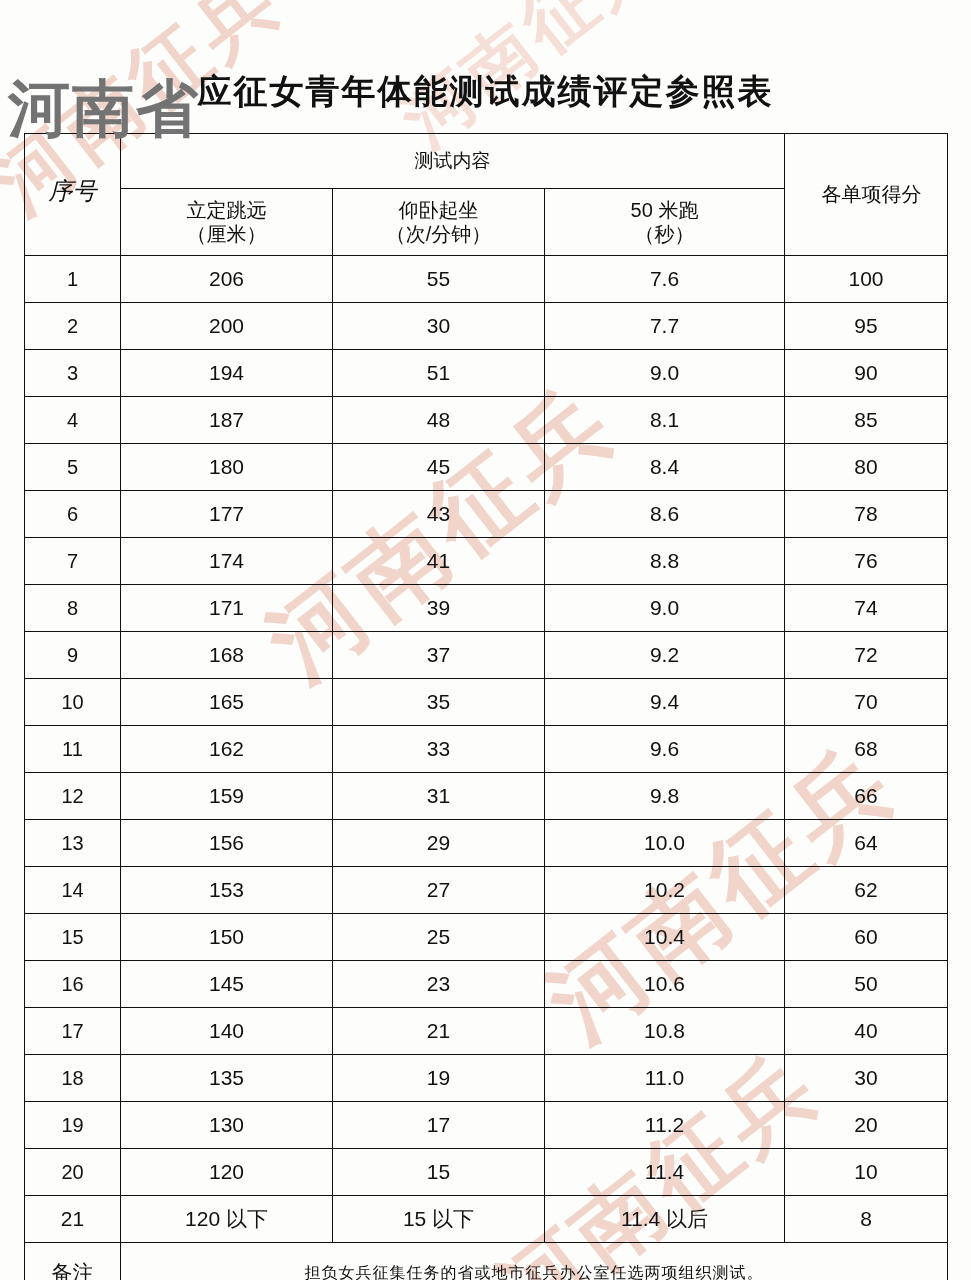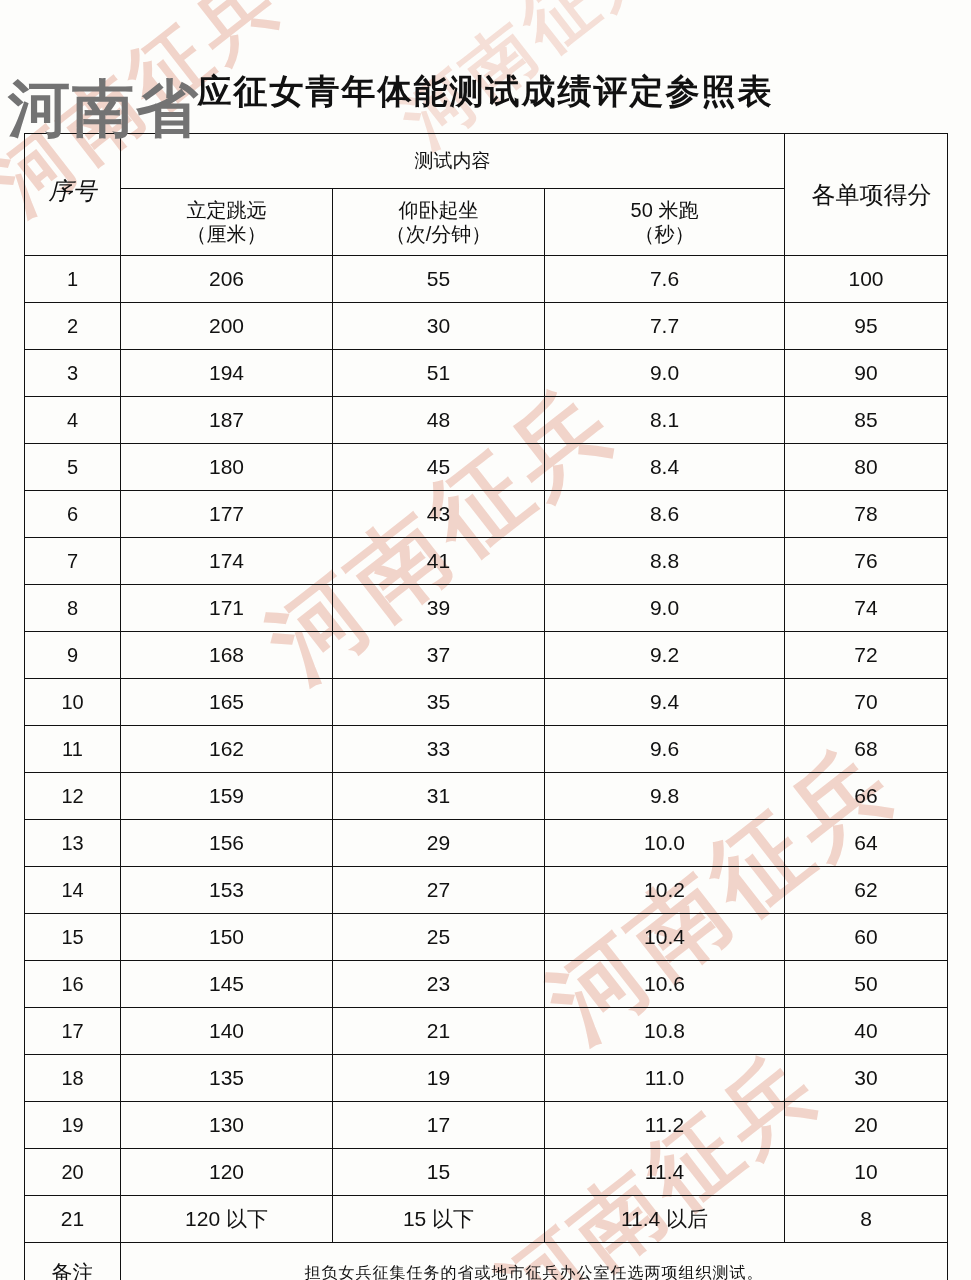--- a/index.html
+++ b/index.html
@@ -104,21 +104,21 @@
     padding: 2px 0;
   }
   th.head-idx {
     font-size: 24px;
     font-weight: 400;
     vertical-align: bottom;
     padding-bottom: 8px;
     font-style: italic;
   }
   th.head-total {
-    font-size: 24px;
+    font-size: 20px;
     font-weight: 400;
     padding-left: 12px;
   }
   td.cell {
     font-size: 21px;
     height: 46px;
     padding: 0;
   }
   td.cell.idx { font-size: 20px; }
   tr.last td.cell { font-size: 21px; }

